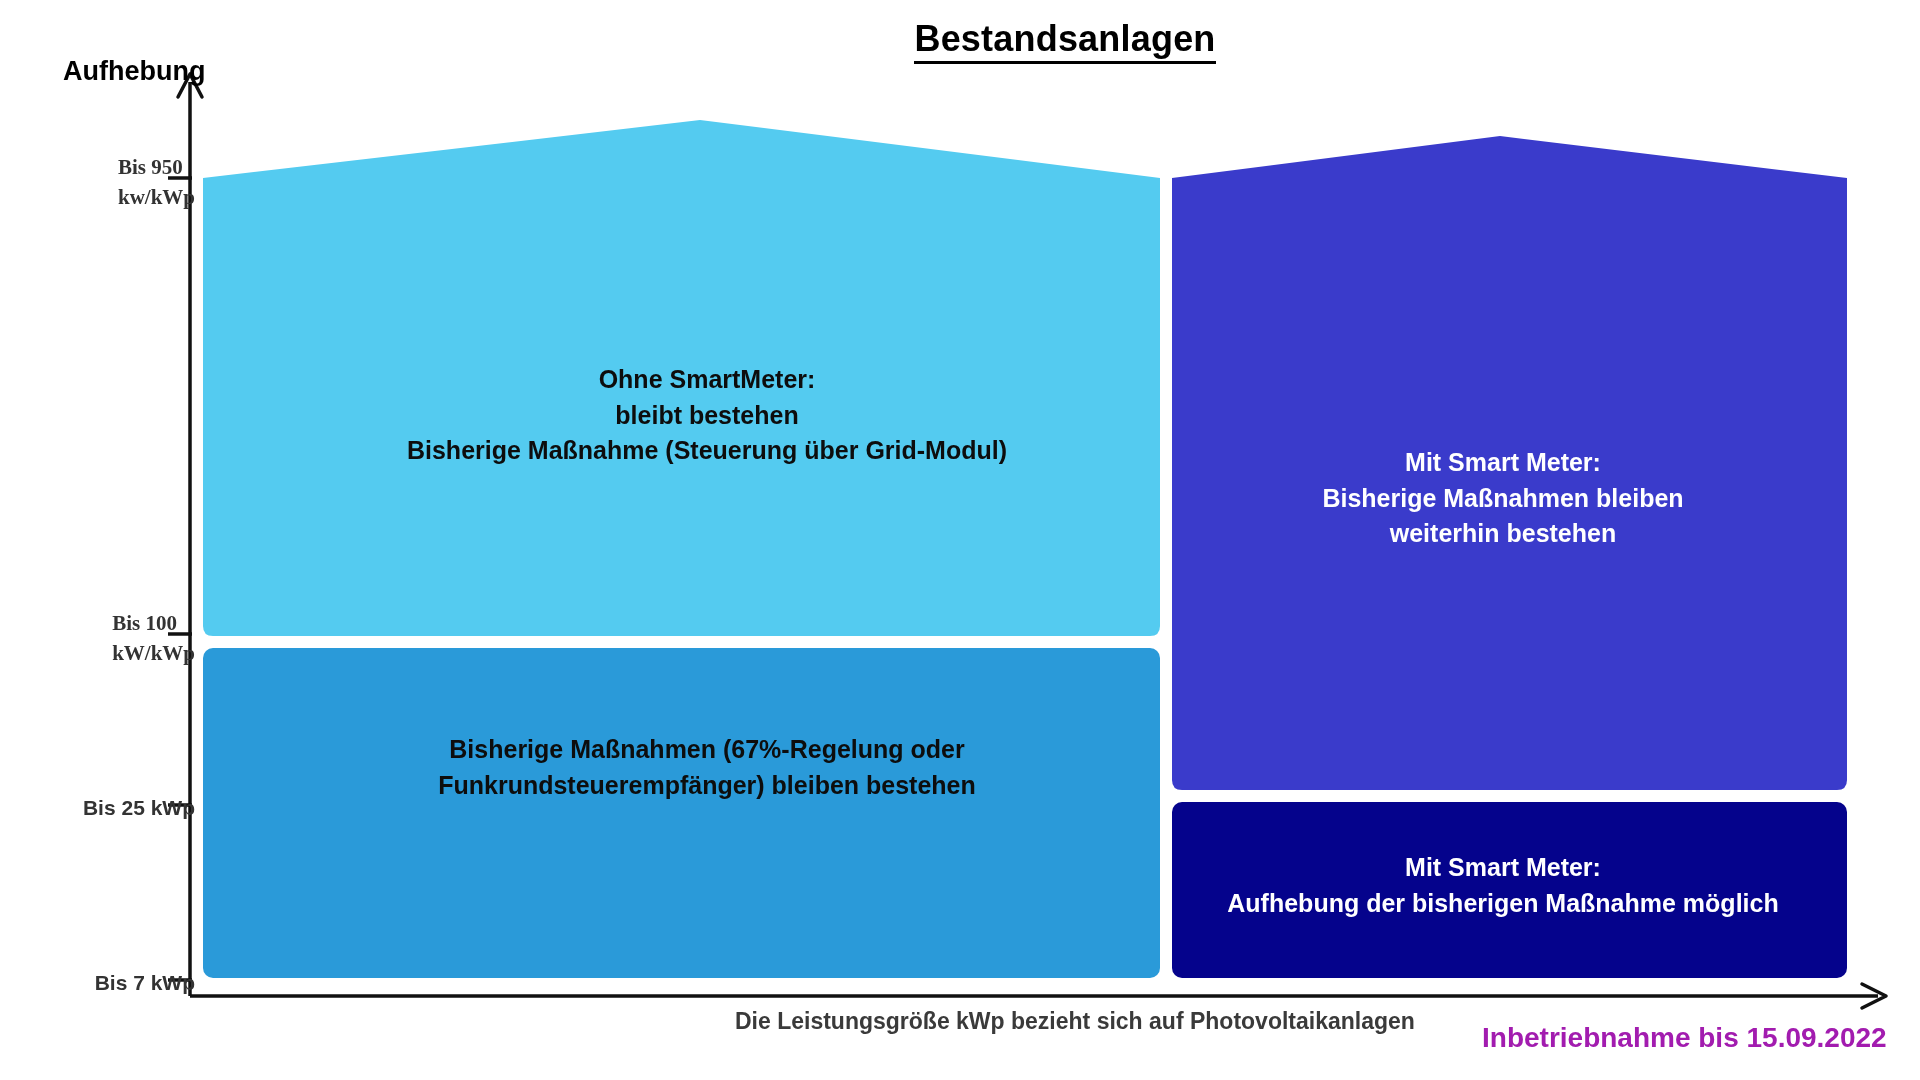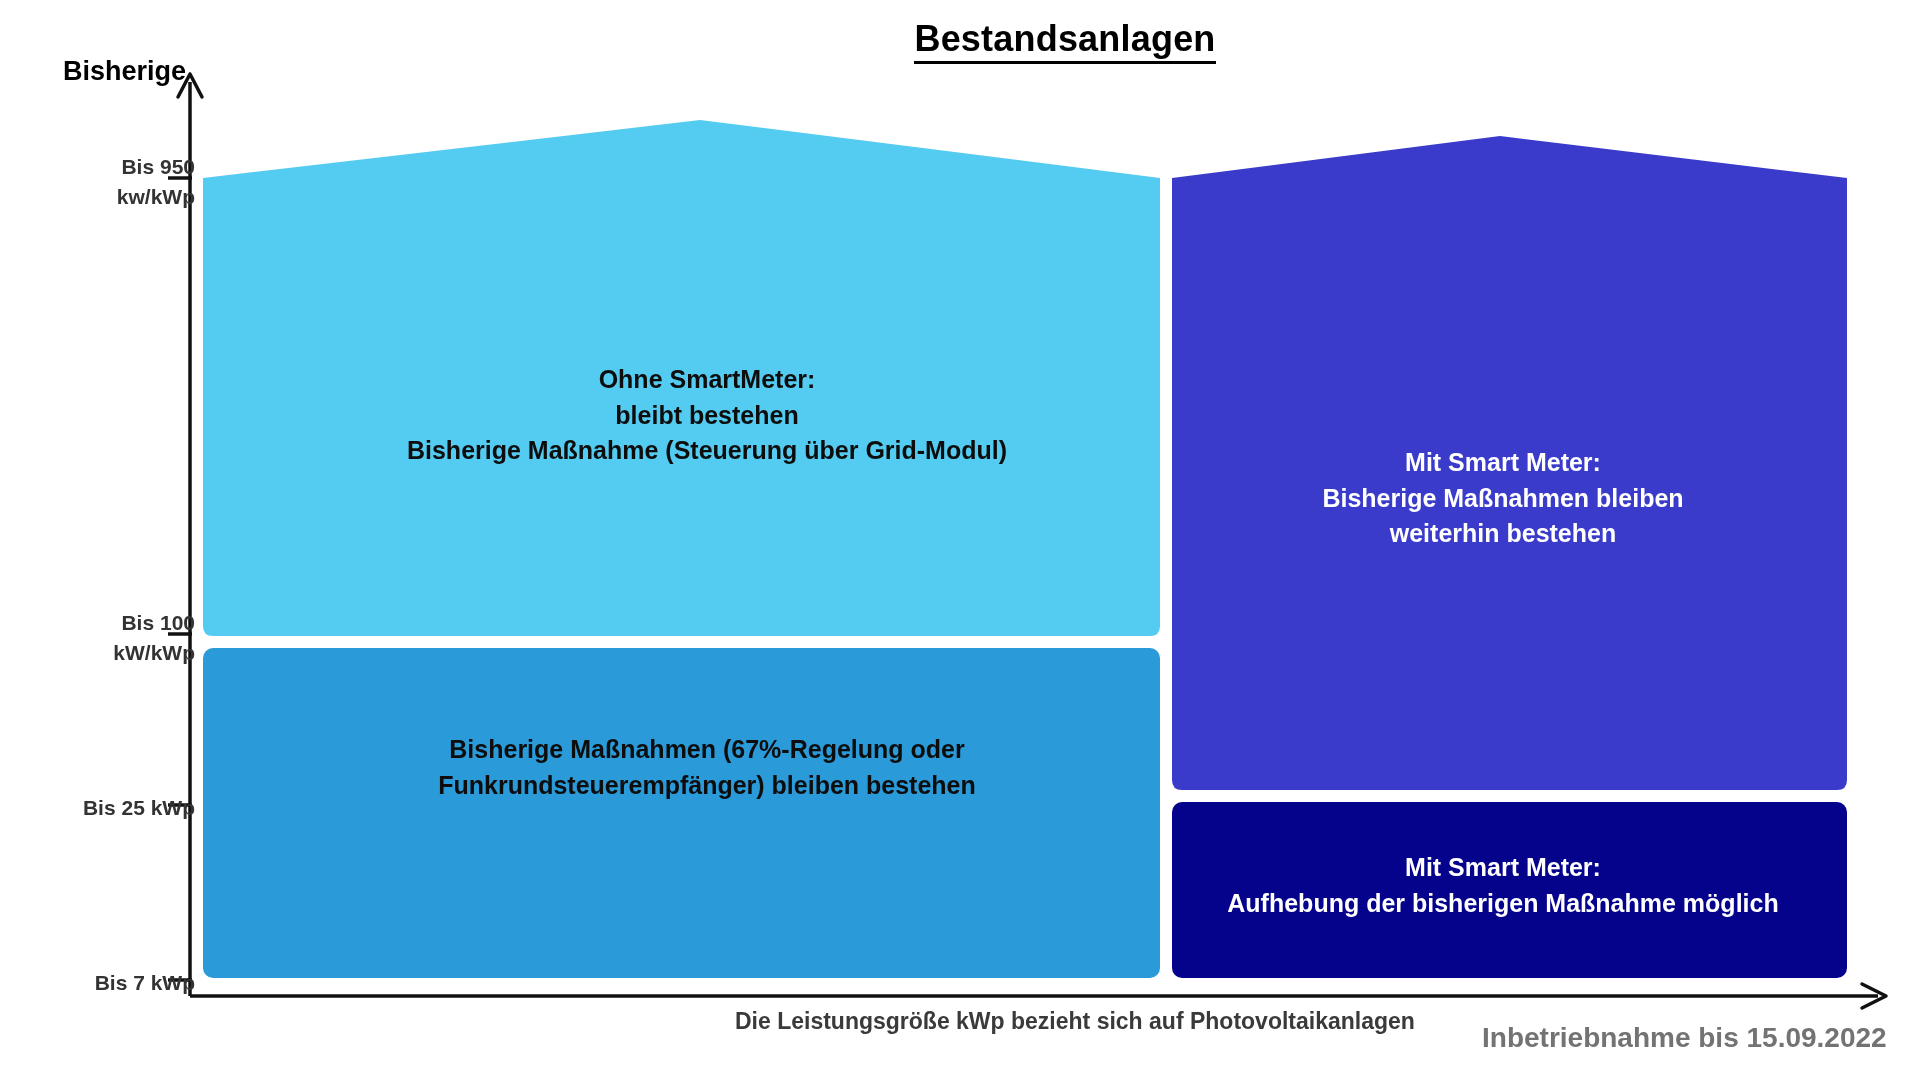--- a/index.html
+++ b/index.html
@@ -63,21 +63,21 @@
   .tick-label {
     position: absolute;
     right: 1725px;          
     text-align: right;
     font-size: 21px;
     font-weight: 600;
     color: #333333;
     line-height: 1.45;
     white-space: nowrap;
   }
-  .tick-label.two-line { text-align: right; }
+  .tick-label.two-line { text-align: left; font-family: Liberation Serif, serif; }
 
   
   .shapes-svg {
     position: absolute;
     left: 0; top: 0;
     width: 1920px;
     height: 1080px;
   }
 
   
@@ -109,21 +109,21 @@
     font-weight: 600;
     color: #3a3a3a;
     white-space: nowrap;
   }
   .footnote-right {
     position: absolute;
     left: 1482px;
     top: 1022px;
     font-size: 28px;
     font-weight: 700;
-    color: #737373;
+    color: #a21caf;
     white-space: nowrap;
   }
 </style>
 </head>
 <body>
 
 <div id="stage">
 
   <div class="chart-title">
     <span>Bestandsanlagen</span>
@@ -166,21 +166,21 @@
 
     <line x1="190" y1="996" x2="1878" y2="996" stroke="#111111" stroke-width="3.5"></line>
     <path d="M 1886,996 L 1862,984 M 1886,996 L 1862,1008" stroke="#111111" stroke-width="3.5" fill="none" stroke-linecap="round"></path>
 
     <line x1="168" y1="178" x2="192" y2="178" stroke="#111111" stroke-width="3.5"></line>
     <line x1="168" y1="634" x2="192" y2="634" stroke="#111111" stroke-width="3.5"></line>
     <line x1="168" y1="805" x2="192" y2="805" stroke="#111111" stroke-width="3.5"></line>
     <line x1="168" y1="980" x2="192" y2="980" stroke="#111111" stroke-width="3.5"></line>
   </svg>
 
-  <div class="y-axis-label">Bisherige</div>
+  <div class="y-axis-label">Aufhebung</div>
 
   <div class="tick-label two-line" style="top:152px;">
     <div>Bis 950</div>
     <div>kw/kWp</div>
   </div>
 
   <div class="tick-label two-line" style="top:608px;">
     <div>Bis 100</div>
     <div>kW/kWp</div>
   </div>

